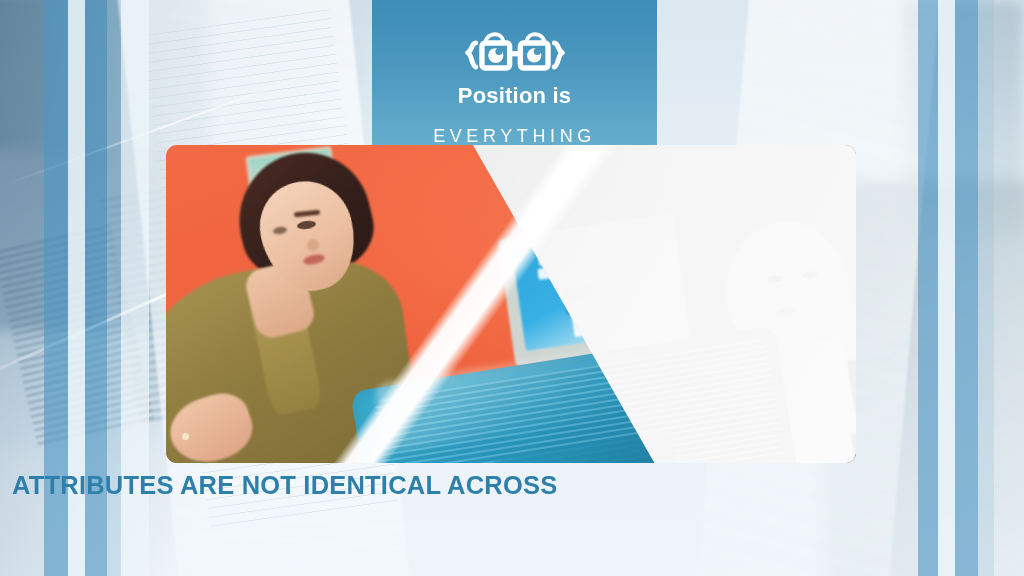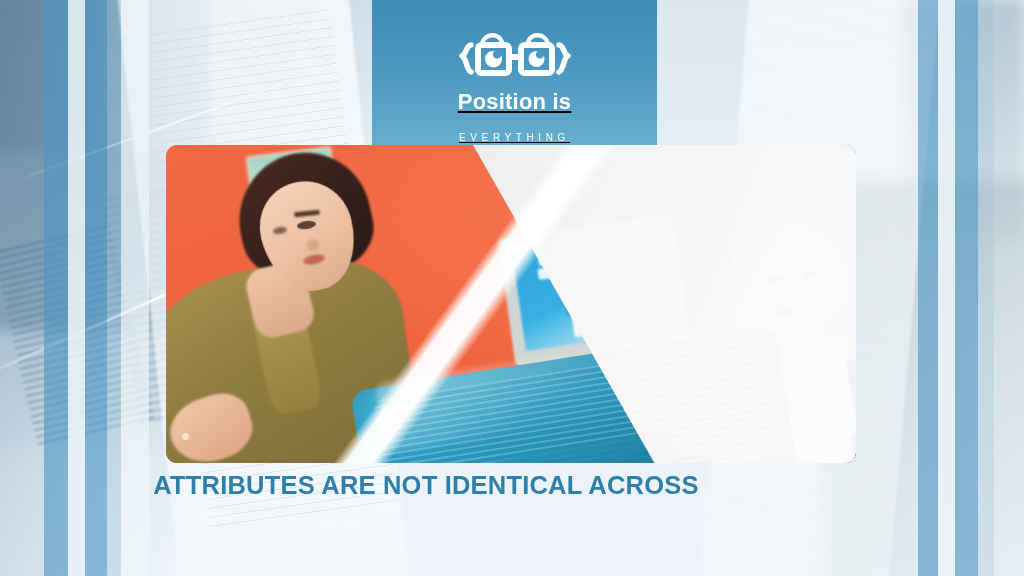--- a/index.html
+++ b/index.html
@@ -140,34 +140,33 @@
     position: absolute;
     left: 372px; top: 0;
     width: 285px; height: 145px;
     background: linear-gradient(180deg, #3d8db8 0%, #4b97bf 45%, #66aecd 100%);
     display: flex;
     flex-direction: column;
     align-items: center;
     justify-content: flex-start;
     padding-top: 26px;
     box-sizing: border-box;
-    text-decoration: underline;
   }
   .logo-mark { width: 126px; height: 56px; display:block; }
   .logo-word {
     color: #ffffff;
     font-size: 22px;
     font-weight: bold;
     letter-spacing: 0.2px;
     margin-top: 9px;
     line-height: 1;
   }
   .logo-sub {
     color: #ffffff;
-    font-size: 10px;
+    font-size: 18px;
     font-weight: normal;
     letter-spacing: 4.6px;
     margin-top: 20px;
     line-height: 1;
   }
 
   
   .photo-card {
     position: absolute;
     left: 166px; top: 145px;
@@ -416,23 +415,23 @@
     position:absolute; left:556px; top:248px; width:120px; height:74px;
     background: repeating-linear-gradient(to bottom,
       rgba(160,168,172,0.65) 0px, rgba(160,168,172,0.65) 2px,
       rgba(255,255,255,0) 2px, rgba(255,255,255,0) 7px);
     transform:rotate(-9deg); filter:blur(1px); opacity:.75;
   }
 
   
   .caption {
     position: absolute;
-    left: 0; top: 470px;
+    left: 12px; top: 470px;
     width: 852px;
-    text-align: center;
+    text-align: left;
   }
   .caption-line {
     color: #2e80ab;
     font-size: 25.5px;
     font-weight: bold;
     letter-spacing: 0.2px;
     line-height: 30px;
     white-space: nowrap;
   }
 </style>

